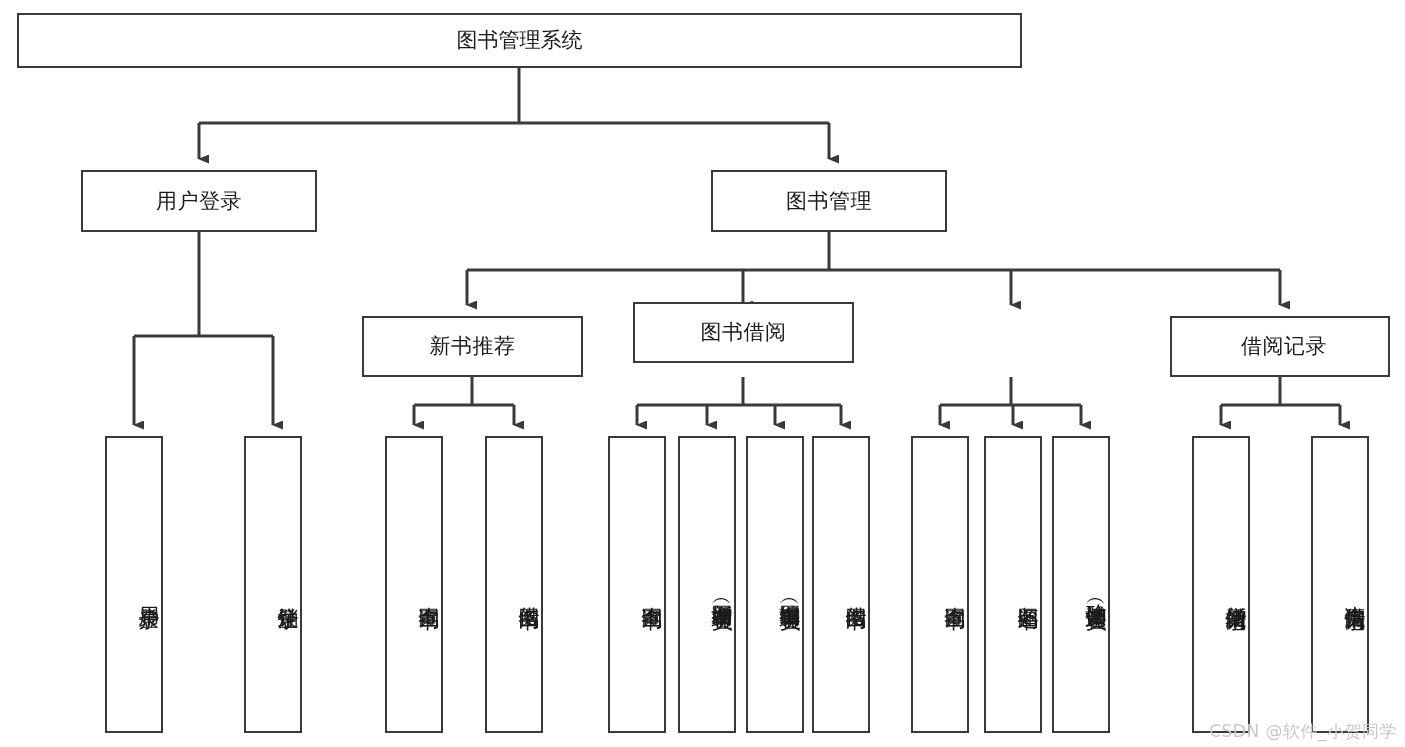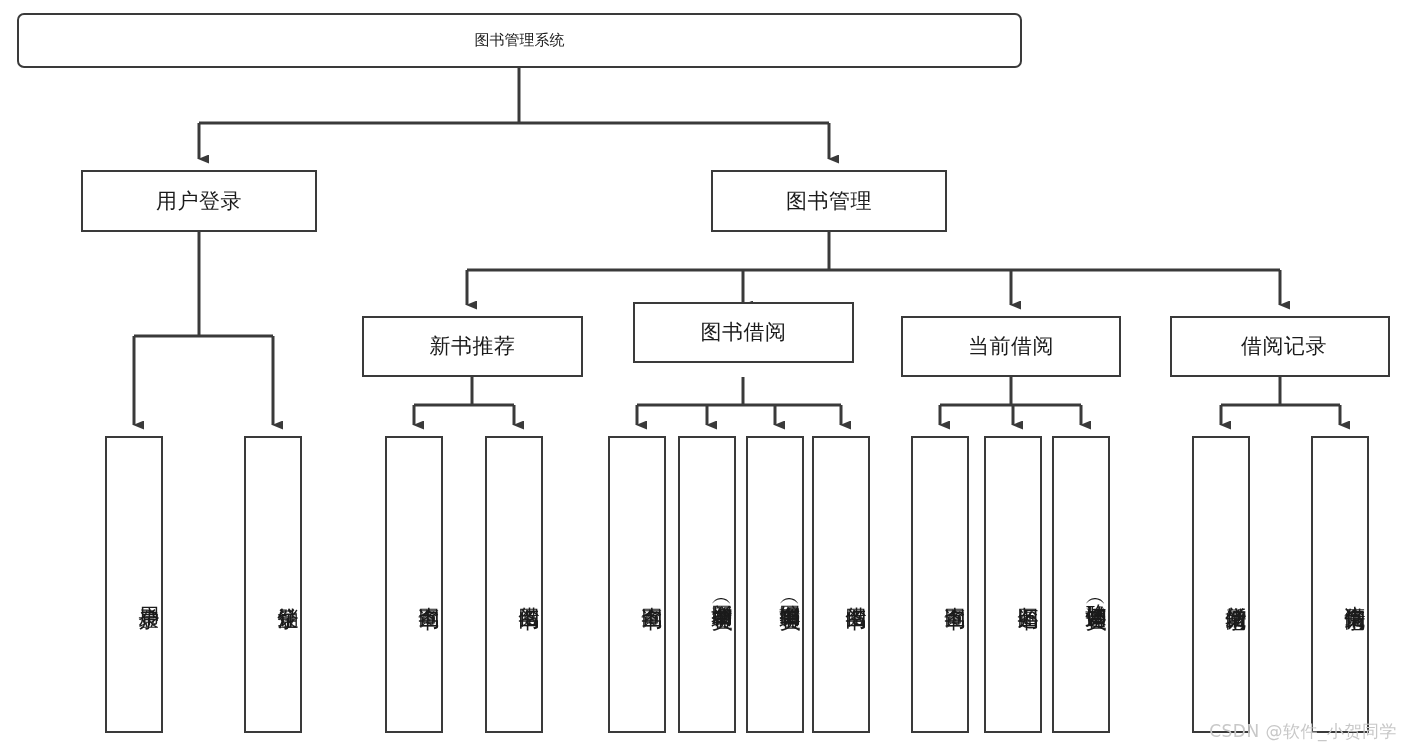--- a/index.html
+++ b/index.html
@@ -35,22 +35,21 @@
     justify-content: center;
     color: #1b1b1b;
     line-height: 1.18;
     text-align: center;
   }
   .node.h {
     font-size: 21px;
     letter-spacing: 0.5px;
   }
   .node.root {
-    font-size: 15px;
-    border-radius: 7px;
+    font-size: 21px;
   }
   .node.v {
     writing-mode: vertical-rl;
     text-orientation: upright;
     font-size: 21px;
     letter-spacing: 1px;
     align-items: flex-start;
     justify-content: center;
     padding-top: 14px;
   }
@@ -128,23 +127,20 @@
   <div class="node h" style="left: 362px; top: 316px; width: 221px; height: 61px;">
     <span>新书推荐</span>
   </div>
 
   <div class="node h" style="left: 711px; top: 170px; width: 236px; height: 62px;">
     <span>图书管理</span>
   </div>
   <div class="node h" style="left: 633px; top: 302px; width: 221px; height: 61px;">
     <span>图书借阅</span>
   </div>
-  <div class="node h" style="left: 901px; top: 316px; width: 220px; height: 61px;">
-    <span>当前借阅</span>
-  </div>
   <div class="node h" style="left: 1170px; top: 316px; width: 220px; height: 61px; padding-left: 8px;">
     <span>借阅记录</span>
   </div>
 
   <div class="node v" style="left: 105px; top: 436px; width: 58px; height: 297px;">
     <span>用户登录</span>
   </div>
   <div class="node v" style="left: 244px; top: 436px; width: 58px; height: 297px;">
     <span>注销登录</span>
   </div>

